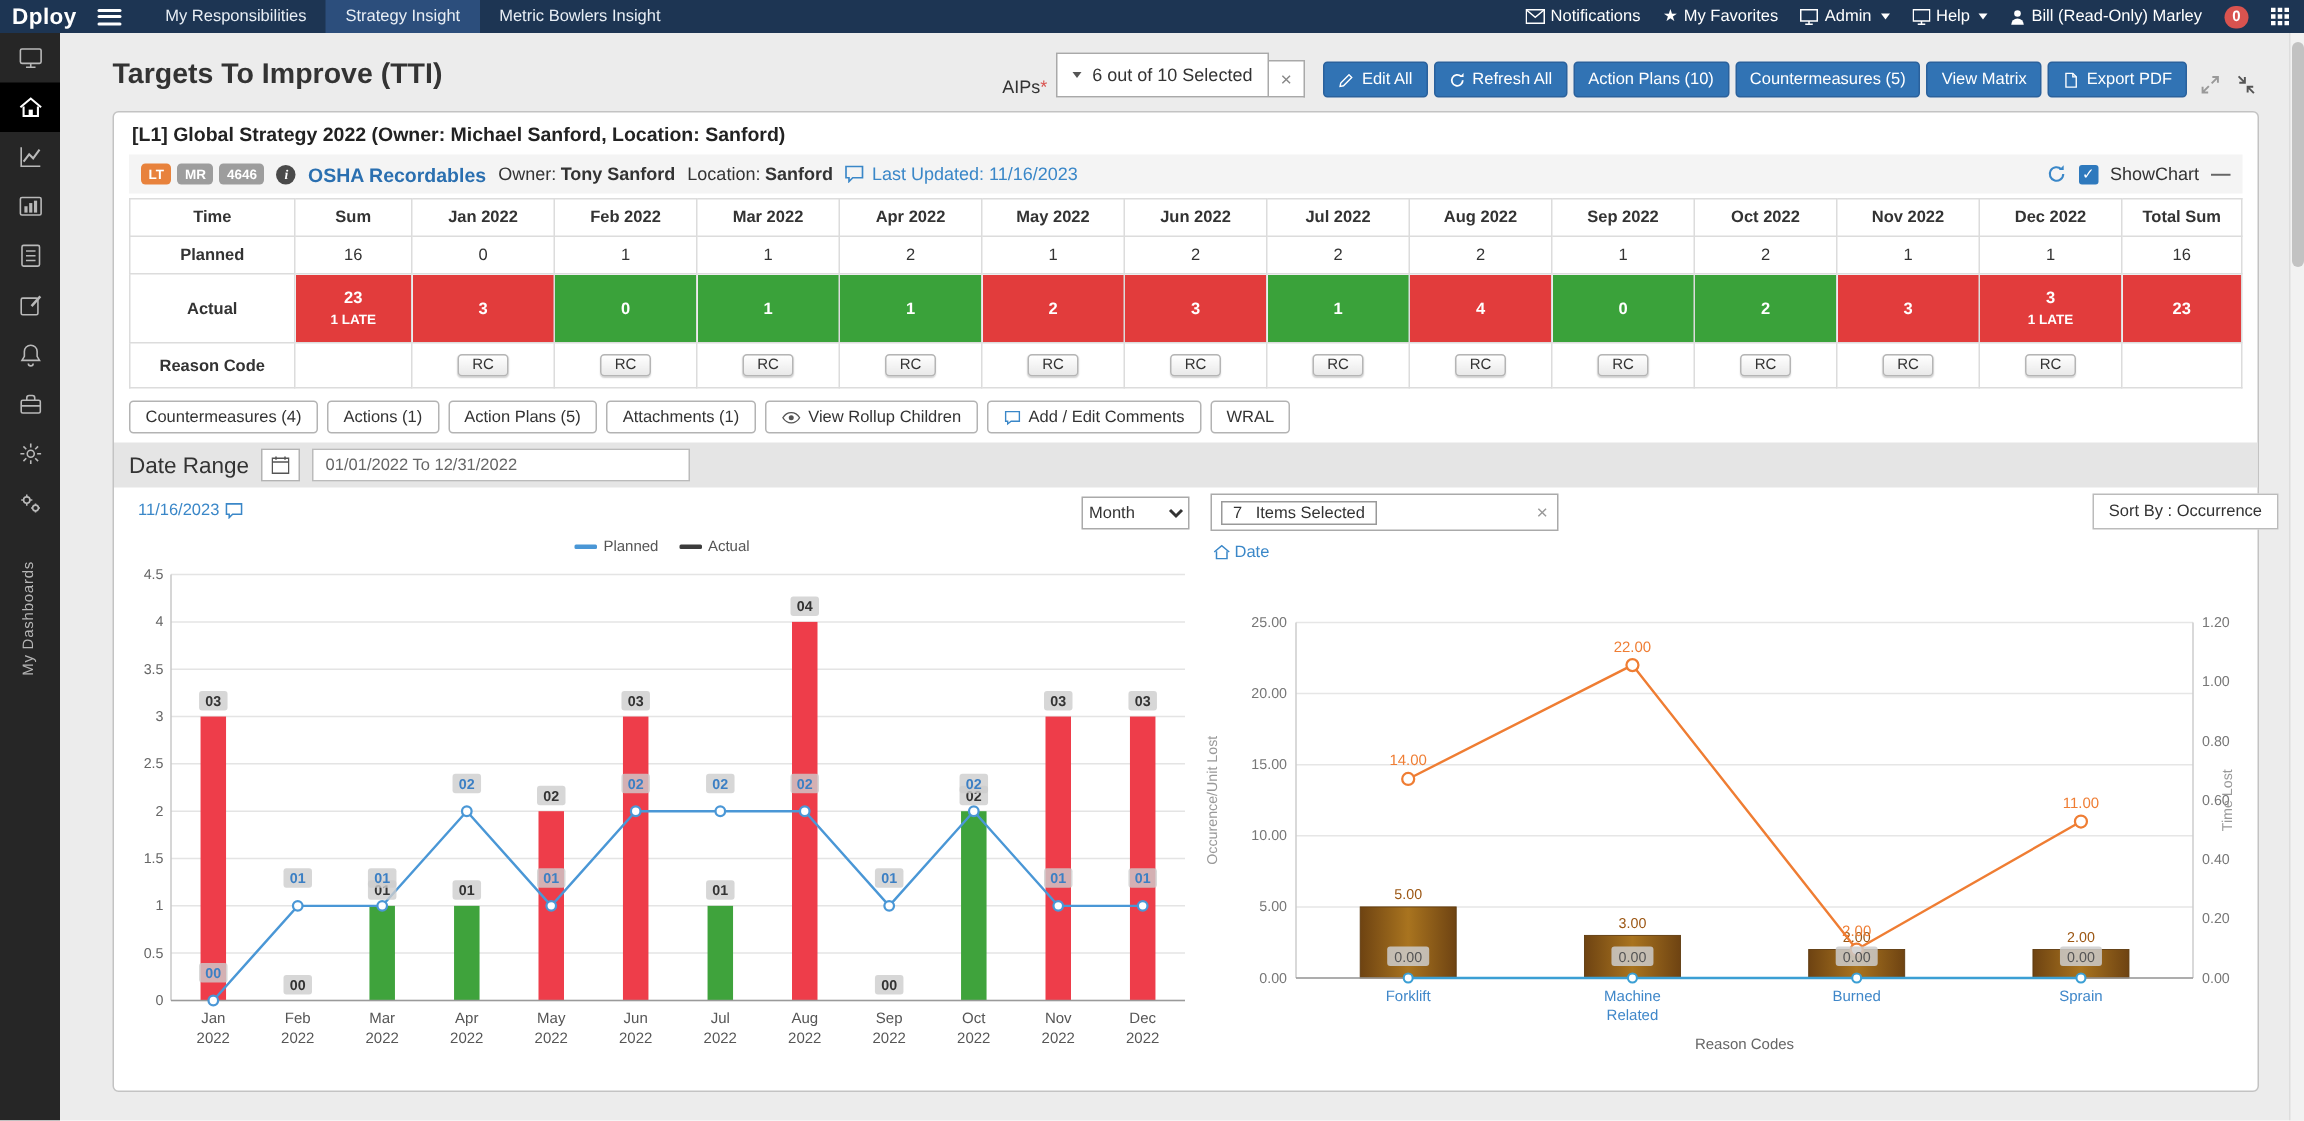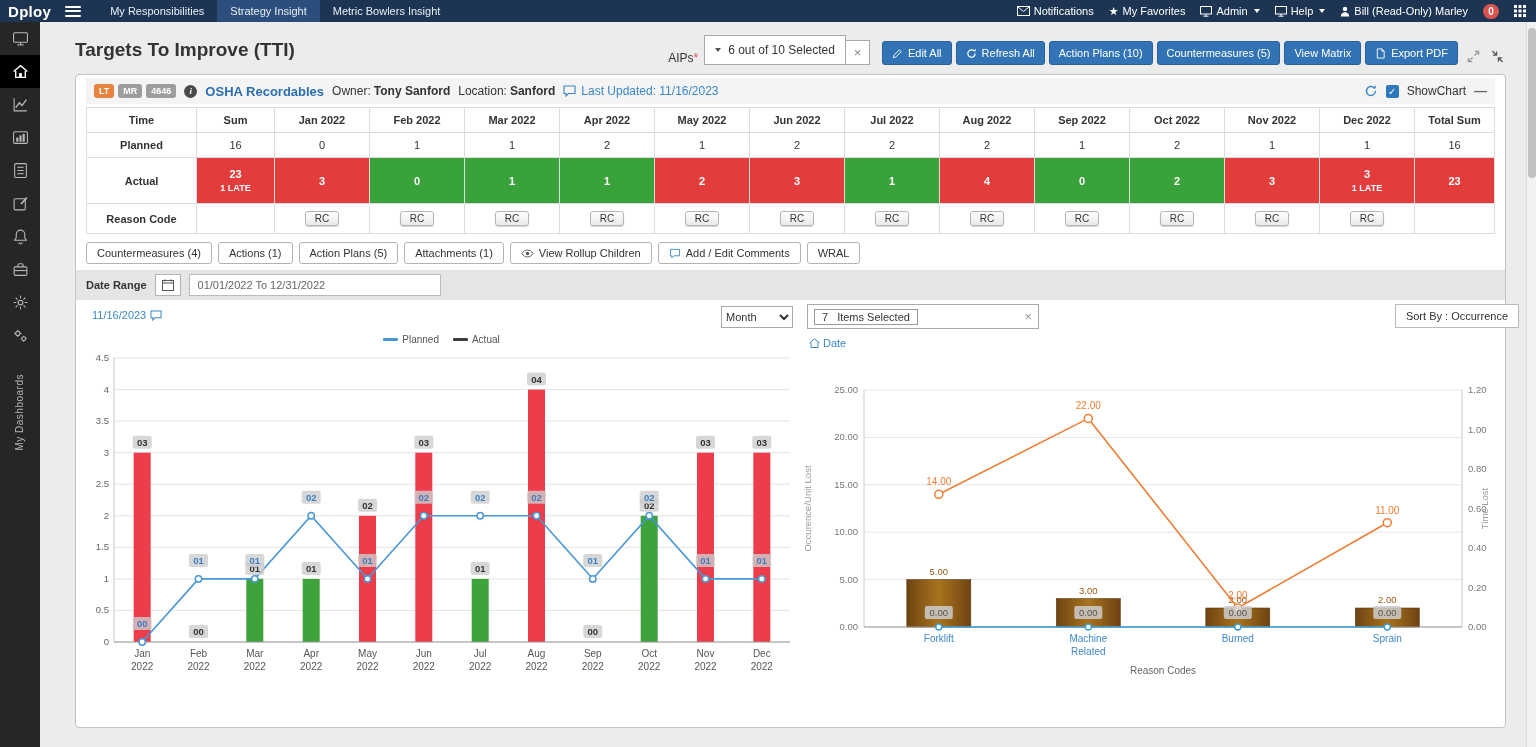--- a/index.html
+++ b/index.html
@@ -61,21 +61,21 @@
 .tti td.red{background:#e23c3c;color:#fff;font-weight:bold}
 .tti td.green{background:#3aa23a;color:#fff;font-weight:bold}
 .tti td .note{display:block;font-size:9px;font-weight:bold;margin-top:3px}
 .tti tr.rc td{height:30px}
 .rc-btn{font-size:10px;color:#333;padding:1px 9px;border:1px solid #b5b5b5;border-radius:3px;background:linear-gradient(#fff,#e9e9e9);box-shadow:0 1px 1px rgba(0,0,0,.18);cursor:pointer;font-family:inherit}
 
 .action-row{display:flex;gap:6px;margin:8px 10px 6px;align-items:center}
 .action-btn{background:#fff;border:1px solid #b3b3b3;border-radius:3px;font-size:11px;color:#333;padding:4px 10px;display:inline-flex;align-items:center;gap:5px;cursor:pointer;font-family:inherit;white-space:nowrap}
 
 .dr-bar{background:#e5e5e5;padding:4px 10px;display:flex;align-items:center;gap:8px}
-.dr-label{font-size:11px;font-weight:bold;color:#333}
+.dr-label{font-size:15px;font-weight:normal;color:#333}
 .cal-btn{width:26px;height:22px;background:#fff;border:1px solid #b3b3b3;display:flex;align-items:center;justify-content:center;cursor:pointer}
 .dr-input{width:252px;height:22px;border:1px solid #bbb;font-size:11px;color:#666;padding:0 8px;font-family:inherit;background:#fff}
 
 .charts{display:flex;padding:4px 8px 0;position:relative}
 .chart-left{width:715px;position:relative;height:398px}
 .chart-right{flex:1;position:relative;height:398px}
 .chart-svg{position:absolute;left:0}
 .date-link{position:absolute;top:5px;left:8px;color:#3a87c8;font-size:11px;display:flex;gap:4px;align-items:center;cursor:pointer}
 .month-select{position:absolute;top:2px;right:6px;width:72px;height:22px;font-size:11px;font-family:inherit;color:#333;background:#fff;border:1px solid #aaa}
 .legend{position:absolute;left:0;right:0;display:flex;justify-content:center;gap:14px;font-size:10px;color:#555}
@@ -336,20 +336,21 @@
         </button>
       <button class="icon-btn">
           <svg width="13" height="13" viewBox="0 0 14 14">
             <path d="M6 1.5v4H2M8 12.5v-4h4M6 5.5 1.5 1M8 8.5l4.5 4.5" fill="none" stroke="#555" stroke-width="1.4"></path>
           </svg>
         </button>
     </div>
   </div>
 
   <div class="panel">
+    <div class="panel-title">[L1] Global Strategy 2022 (Owner: Michael Sanford, Location: Sanford)</div>
 
     <div class="metric-bar">
       <span class="badges-wrap" id="metric-badges">
           <span class="badge" style="background: rgb(232, 130, 60);">LT</span>
           <span class="badge" style="background: rgb(157, 157, 157);">MR</span>
           <span class="badge" style="background: rgb(157, 157, 157);">4646</span>
         </span>
       <span class="info-i">i</span>
       <span class="metric-name">OSHA Recordables</span>
       <span class="kv"><span>Owner:</span><b>Tony Sanford</b></span>

